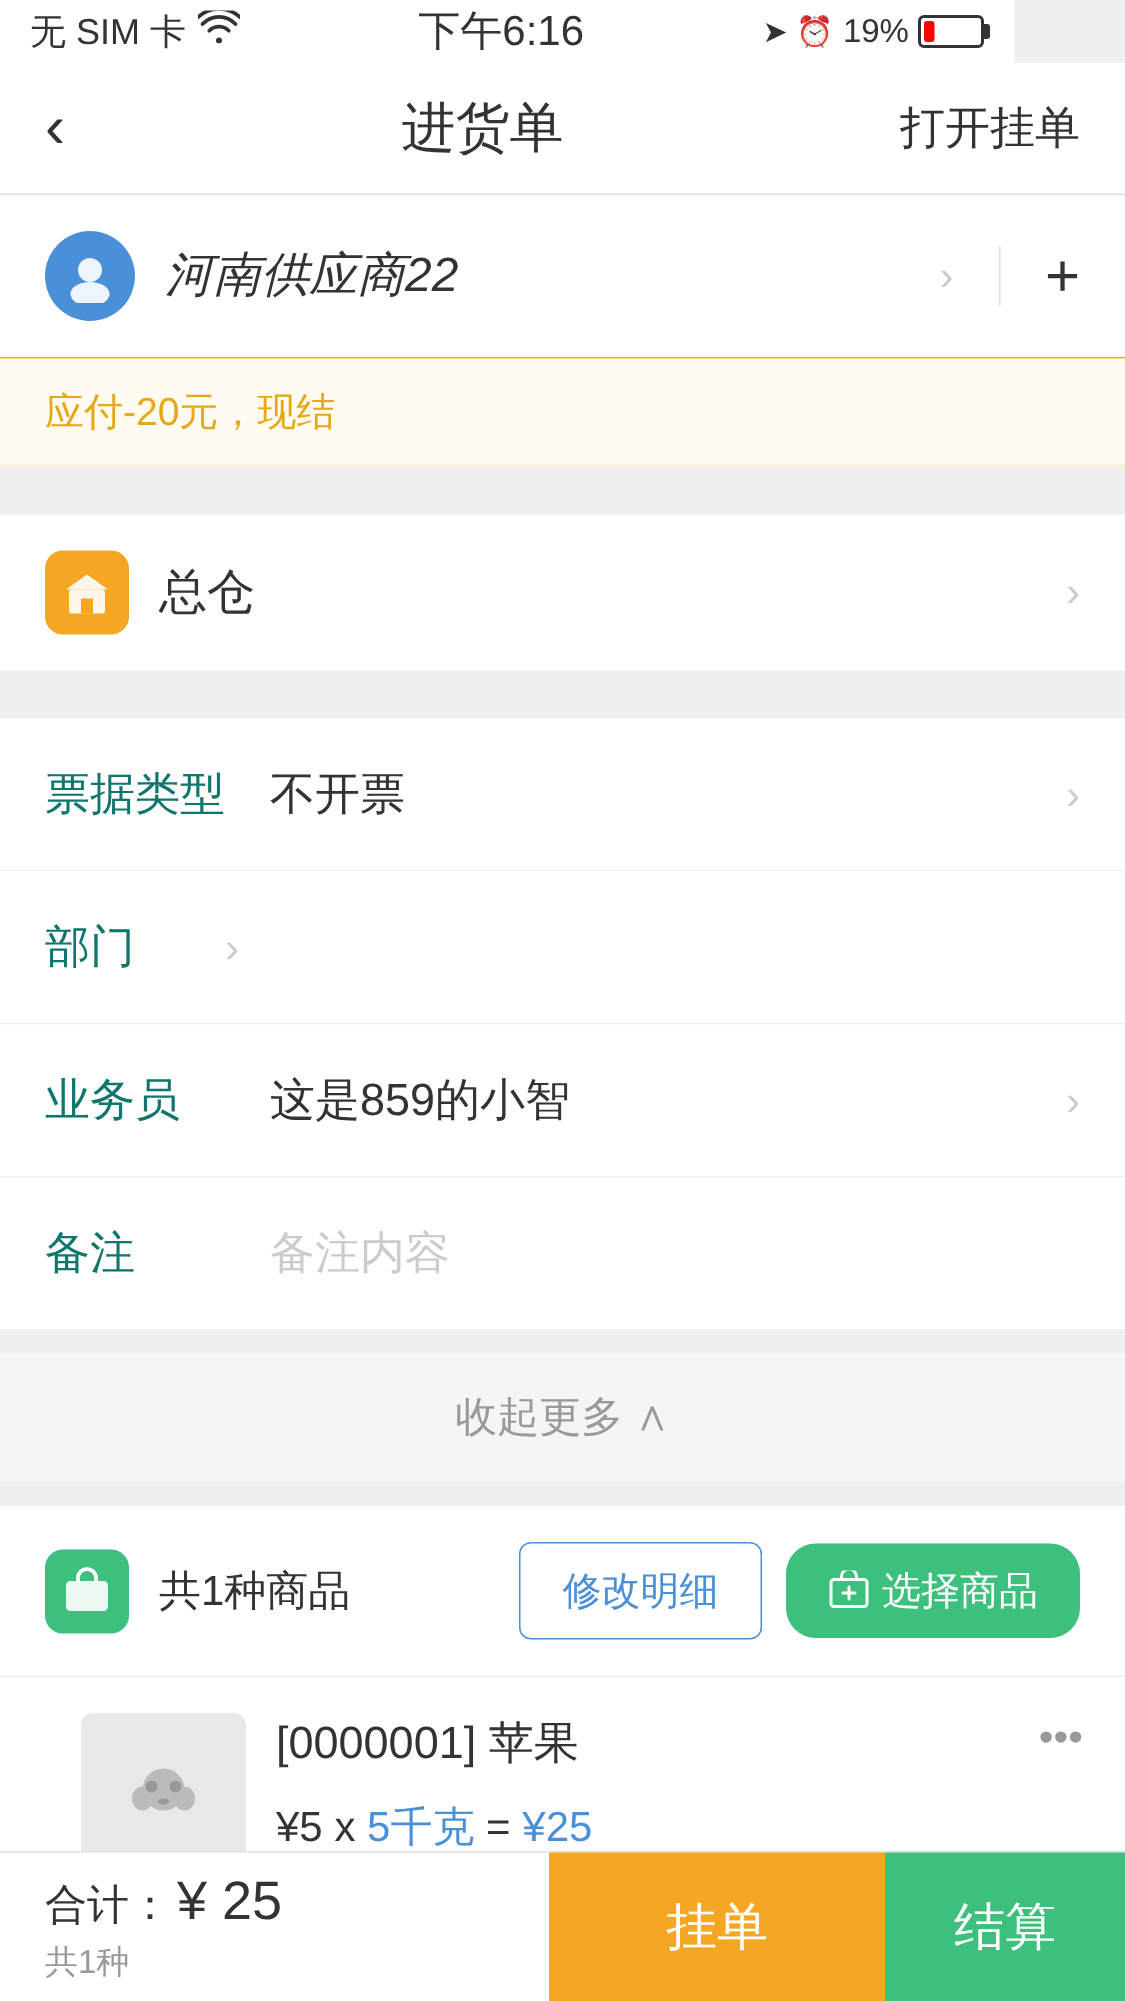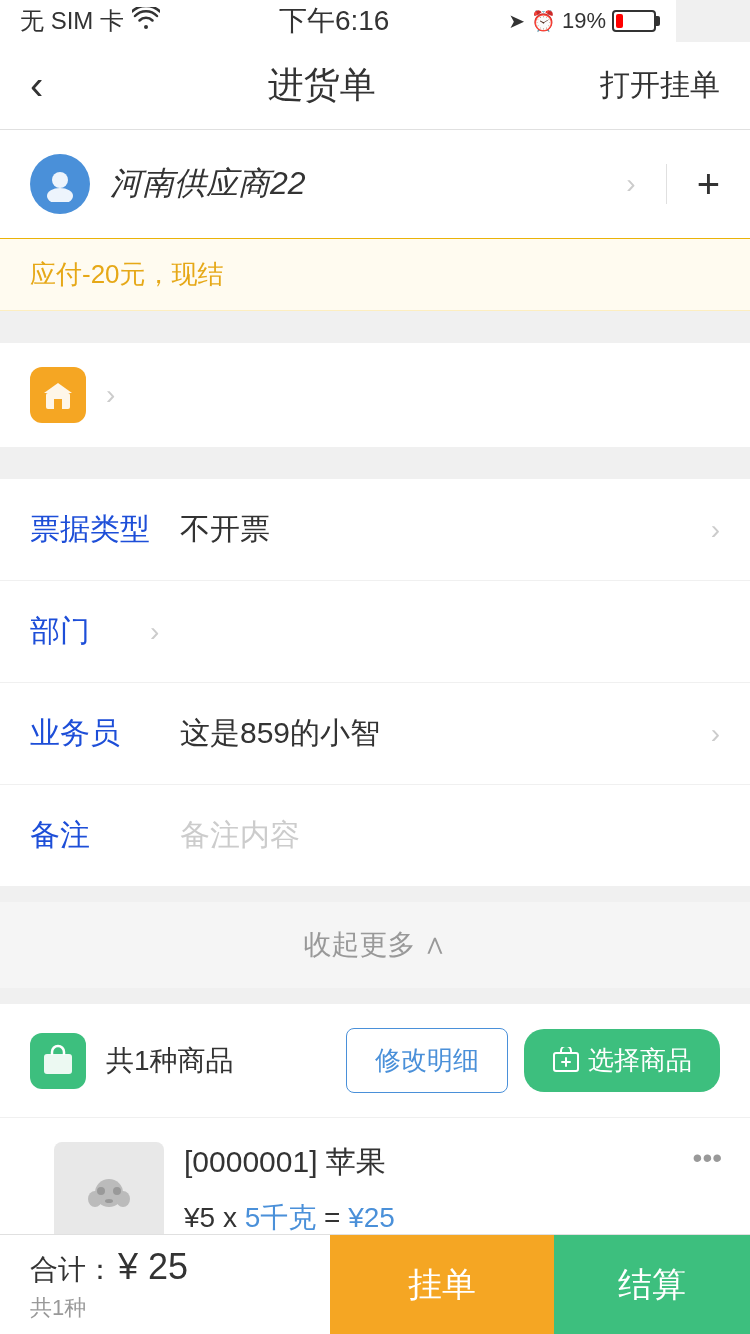--- a/index.html
+++ b/index.html
@@ -99,21 +99,21 @@
     .row-chevron { color: #ccc; font-size: 28px; }
 
     
     .form-row {
       display: flex;
       align-items: center;
       padding: 30px 30px;
       background: #fff;
       border-bottom: 1px solid #f0f0f0;
     }
-    .form-label { font-size: 30px; color: #1d4ed8; min-width: 120px; }
+    .form-label { font-size: 30px; color: #0f766e; min-width: 120px; }
     .form-value { flex: 1; font-size: 30px; color: #333; padding-left: 30px; }
     .form-placeholder { flex: 1; font-size: 30px; color: #ccc; padding-left: 30px; }
 
     
     .collapse-row {
       display: flex;
       align-items: center;
       justify-content: center;
       padding: 24px 30px;
       background: #f5f5f5;
@@ -194,21 +194,21 @@
     .total-amount { font-size: 36px; color: #333; font-weight: 500; }
     .bottom-btn-orange {
       width: 224px; height: 100px;
       background: #f5a623;
       color: #fff;
       font-size: 34px;
       display: flex; align-items: center; justify-content: center;
       cursor: pointer; border: none;
     }
     .bottom-btn-blue {
-      width: 196px; height: 100px;
+      width: 160px; height: 100px;
       background: #3dbf7e;
       color: #fff;
       font-size: 34px;
       display: flex; align-items: center; justify-content: center;
       cursor: pointer; border: none;
     }
 
     .gap-block { height: 16px; background: #f0f0f0; }
     .pb-bottom { padding-bottom: 100px; }
   </style>
@@ -268,20 +268,21 @@
 
   <div class="section">
     <div class="warehouse-row">
       <div class="warehouse-icon">
         <svg width="32" height="32" viewBox="0 0 32 32" fill="none">
           <rect x="4" y="14" width="24" height="16" rx="2" fill="white" opacity="0.9"></rect>
           <polygon points="16,4 2,14 30,14" fill="white" opacity="0.9"></polygon>
           <rect x="12" y="20" width="8" height="10" fill="#f5a623"></rect>
         </svg>
       </div>
+      <span class="warehouse-name">总仓</span>
       <span class="row-chevron">›</span>
     </div>
   </div>
 
   <div class="gap-block"></div>
 
   <div class="section">
     <div class="form-row">
       <span class="form-label">票据类型</span>
       <span class="form-value">不开票</span>

